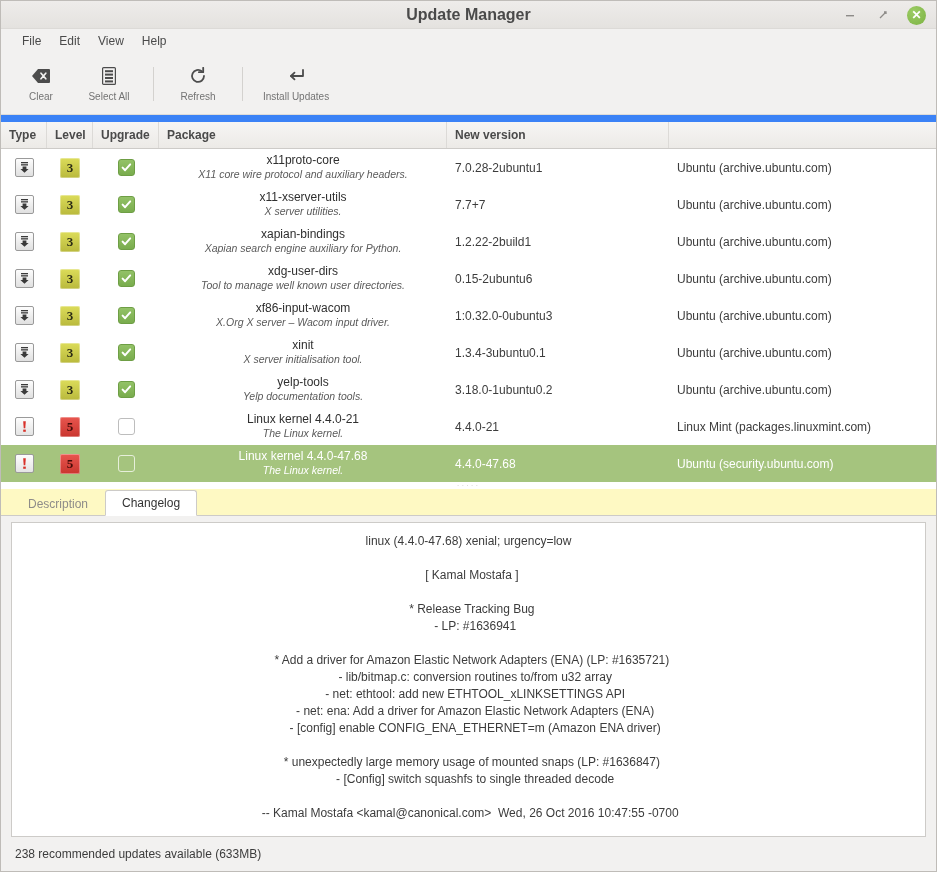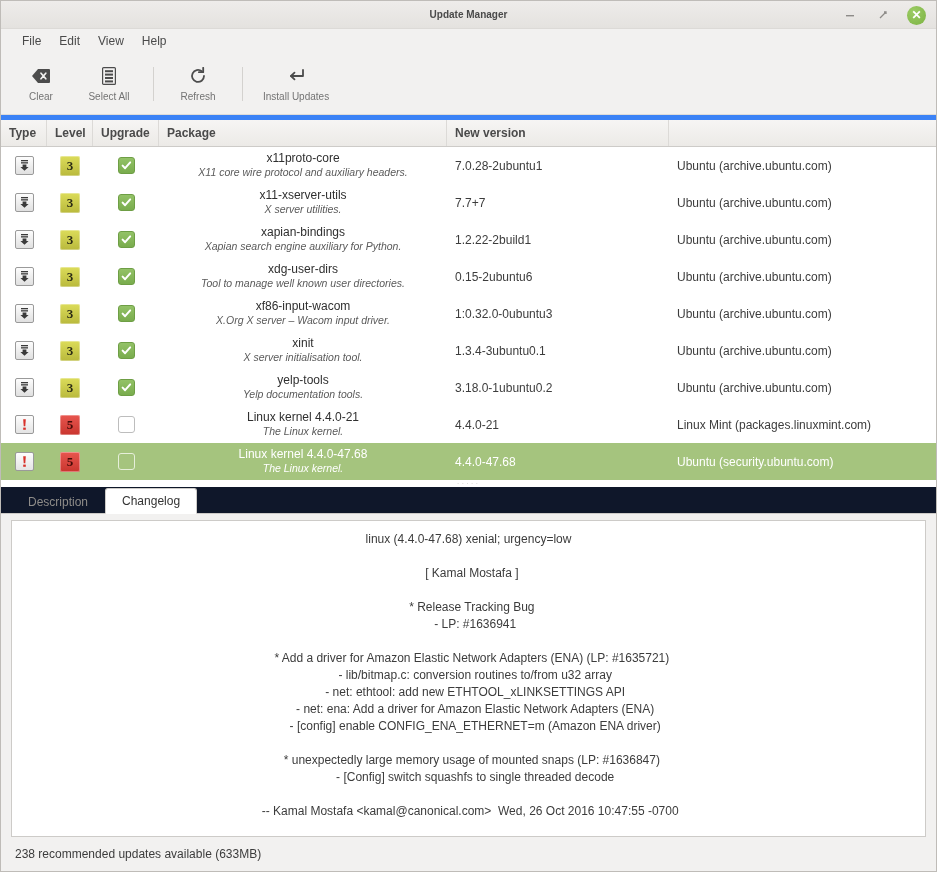--- a/index.html
+++ b/index.html
@@ -14,21 +14,21 @@
   .window { width: 937px; height: 872px; display: flex; flex-direction: column;
             background: #f2f1f0; border: 1px solid #bfbcb8; }
 
   
   .titlebar {
     height: 28px; flex: 0 0 28px; position: relative;
     background: linear-gradient(to bottom, #eeecea, #e4e2df);
     border-bottom: 1px solid #dcdad7;
     display: flex; align-items: center; justify-content: center;
   }
-  .title-text { font-size: 10px; font-weight: bold; color: #4a4a4a; }
+  .title-text { font-size: 16px; font-weight: bold; color: #4a4a4a; }
   .win-controls { position: absolute; right: 10px; top: 0; height: 28px;
                   display: flex; align-items: center; gap: 15px; }
   .wc { width: 18px; height: 18px; display: flex; align-items: center;
         justify-content: center; color: #8d8b88; }
   .wc svg { display: block; }
   .wc-close { width: 19px; height: 19px; border-radius: 50%;
               background: #7cb342; background: radial-gradient(circle at 35% 30%, #9ccc65, #7cb342);
               color: #fff; font-size: 12px; font-weight: bold;
               display: flex; align-items: center; justify-content: center; }
 
@@ -44,21 +44,21 @@
   .tb-btn { display: flex; flex-direction: column; align-items: center;
             justify-content: center; min-width: 68px; padding: 4px 10px;
             gap: 5px; border-radius: 3px; }
   .tb-icon { height: 20px; display: flex; align-items: center; justify-content: center;
              color: #4c4c4c; }
   .tb-label { font-size: 10px; color: #737373; white-space: nowrap; }
   .tb-sep { width: 1px; height: 34px; background: #d4d2cf; margin: 0 10px; }
 
   
   .table-area { flex: 0 0 368px; background: #fff; display: flex; flex-direction: column;
-                border-top: 5px solid #3b82f6; }
+                border-top: 7px solid #3b82f6; }
   .thead { display: flex; height: 27px; flex: 0 0 27px;
            background: linear-gradient(to bottom, #f6f5f4, #eceae7);
            border-bottom: 1px solid #cdcbc8; }
   .th { display: flex; align-items: center; padding: 0 8px;
         font-size: 12px; font-weight: bold; color: #4a4a4a;
         border-right: 1px solid #dcdad7; }
   .c-type    { width: 46px; }
   .c-level   { width: 46px; }
   .c-upgrade { width: 66px; }
   .c-package { width: 288px; }
@@ -100,21 +100,21 @@
   .row.selected .pkg-name, .row.selected .pkg-desc { color: #fff; }
   .ver-txt, .org-txt { font-size: 12px; color: #3c3c3c; }
   .row.selected .ver-txt, .row.selected .org-txt { color: #fff; }
   .pkg-col { display: flex; flex-direction: column; justify-content: center; }
   .partial-row { height: 7px; display: flex; align-items: center;
                  justify-content: center; }
   .dots { font-size: 8px; color: #d7d5d2; letter-spacing: 2px; }
 
   
   .tabstrip { flex: 0 0 25px; display: flex; align-items: flex-end;
-              padding-left: 10px; background: #0f172a;
+              padding-left: 10px; background: #fef9c3;
               border-bottom: 1px solid #cdcbc8; }
   .tab { padding: 5px 16px 5px 16px; font-size: 12px; border: 1px solid transparent;
          border-bottom: none; border-radius: 3px 3px 0 0; position: relative; top: 1px; }
   .tab.inactive { color: #8e8c89; }
   .tab.active { background: #fff; border-color: #cdcbc8; color: #333;
                 border-bottom: 1px solid #fff; }
 
   
   .panel { flex: 1; margin: 6px 10px 0 10px; background: #fff;
            border: 1px solid #cdcbc8; padding: 10px 12px; overflow: hidden; text-align: center; }

